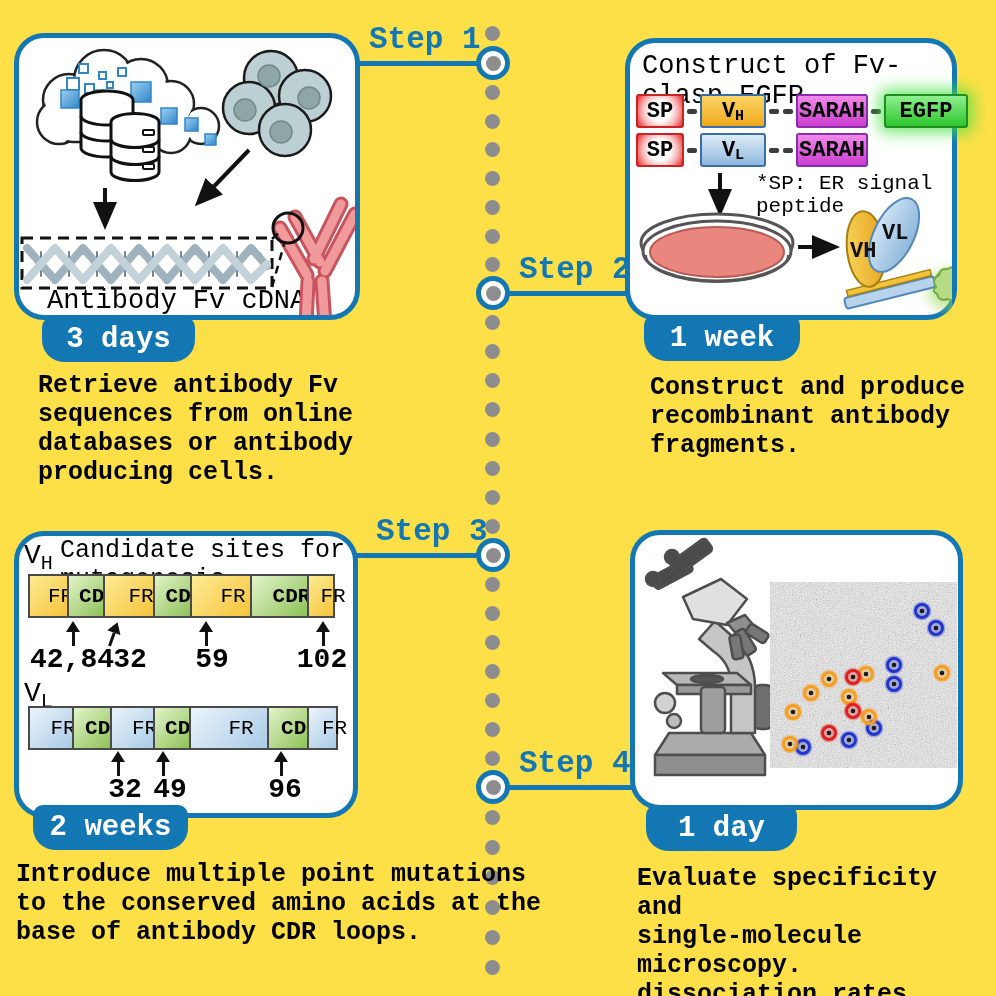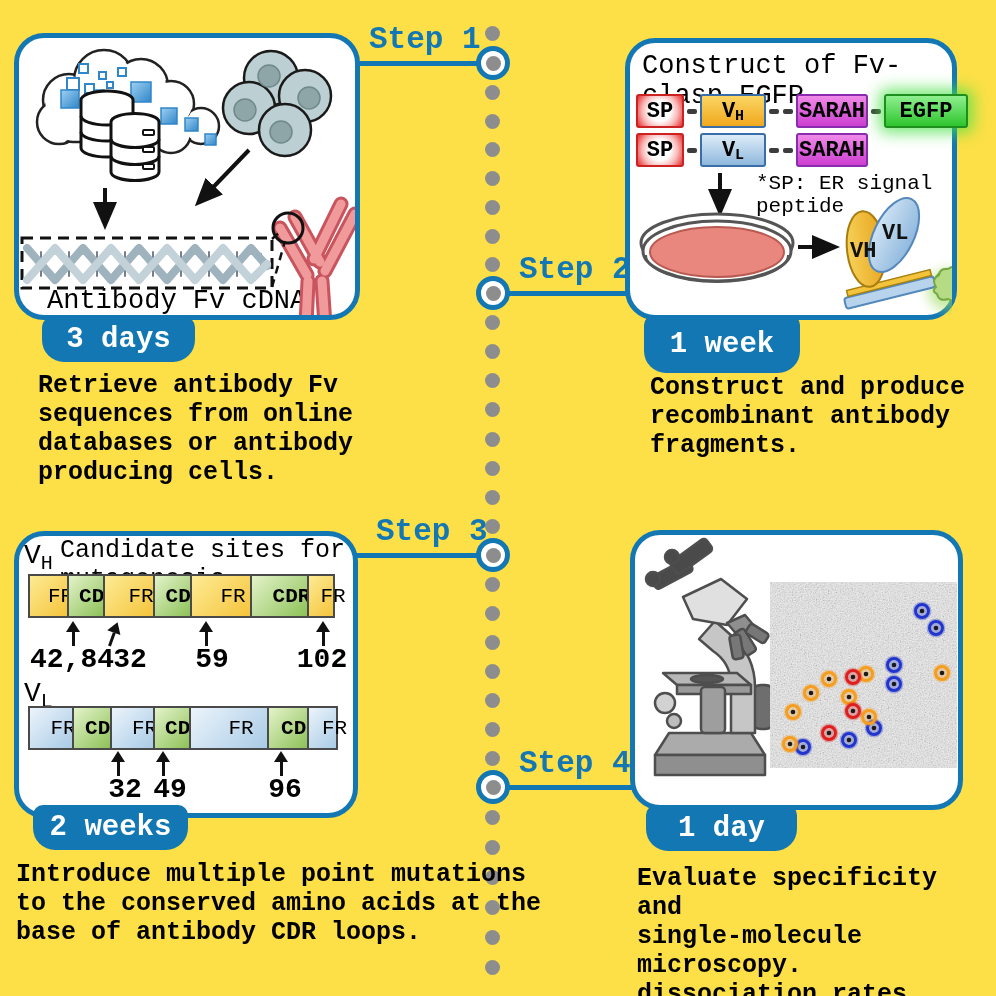--- a/index.html
+++ b/index.html
@@ -317,21 +317,21 @@
         <div class="conn">
           <span class="dash"></span>
           <span class="dash"></span>
         </div>
         <div class="cbox sarah">
           <span>SARAH</span>
         </div>
       </div>
     <div class="p2note" style="left:126px;top:129px;">*SP: ER signal peptide</div>
   </div>
-  <div class="badge" style="left:644px;top:315px;width:156px;height:58px;">1 week</div>
+  <div class="badge" style="left:644px;top:315px;width:156px;height:46px;">1 week</div>
   <div class="desc" style="left:650px;top:373px;">
       <div>Construct and produce</div>
       <div>recombinant antibody</div>
       <div>fragments.</div>
     </div>
 
   <div class="panel" style="left:14px;top:531px;width:334px;height:277px;">
     <div class="vlab" style="left:5px;top:4px;">
       <span>V</span><span class="sub">H</span>
     </div>

